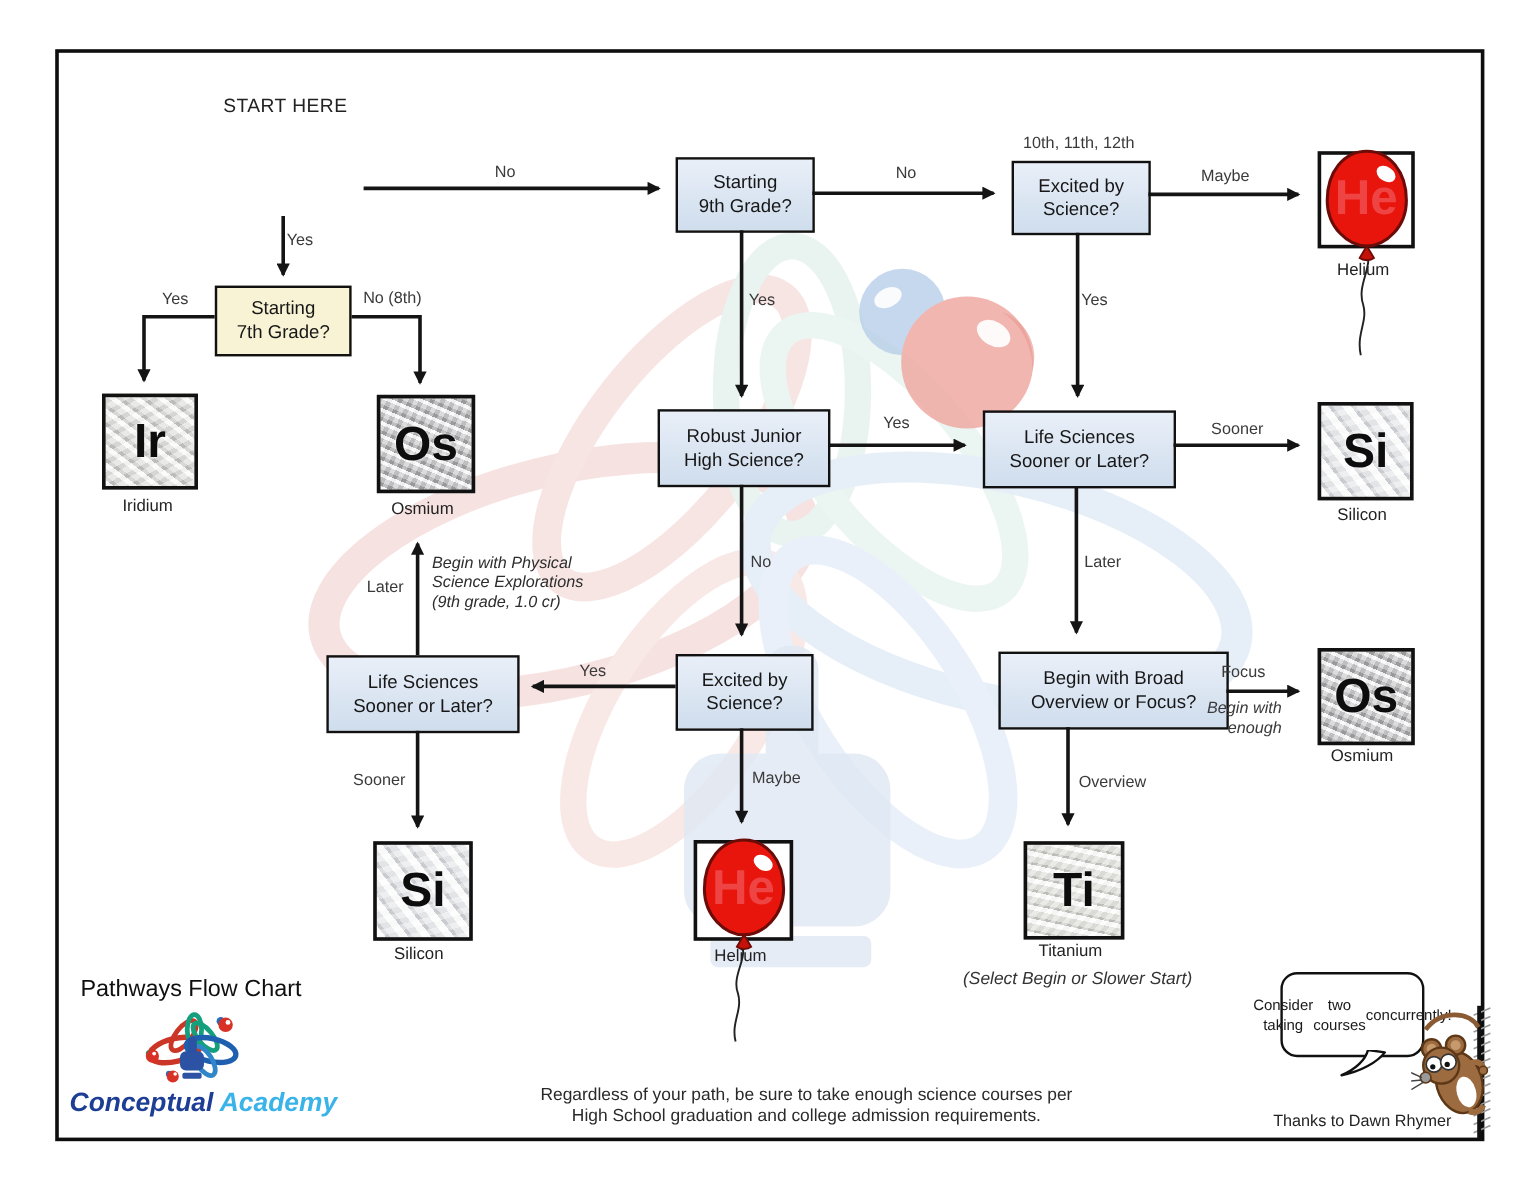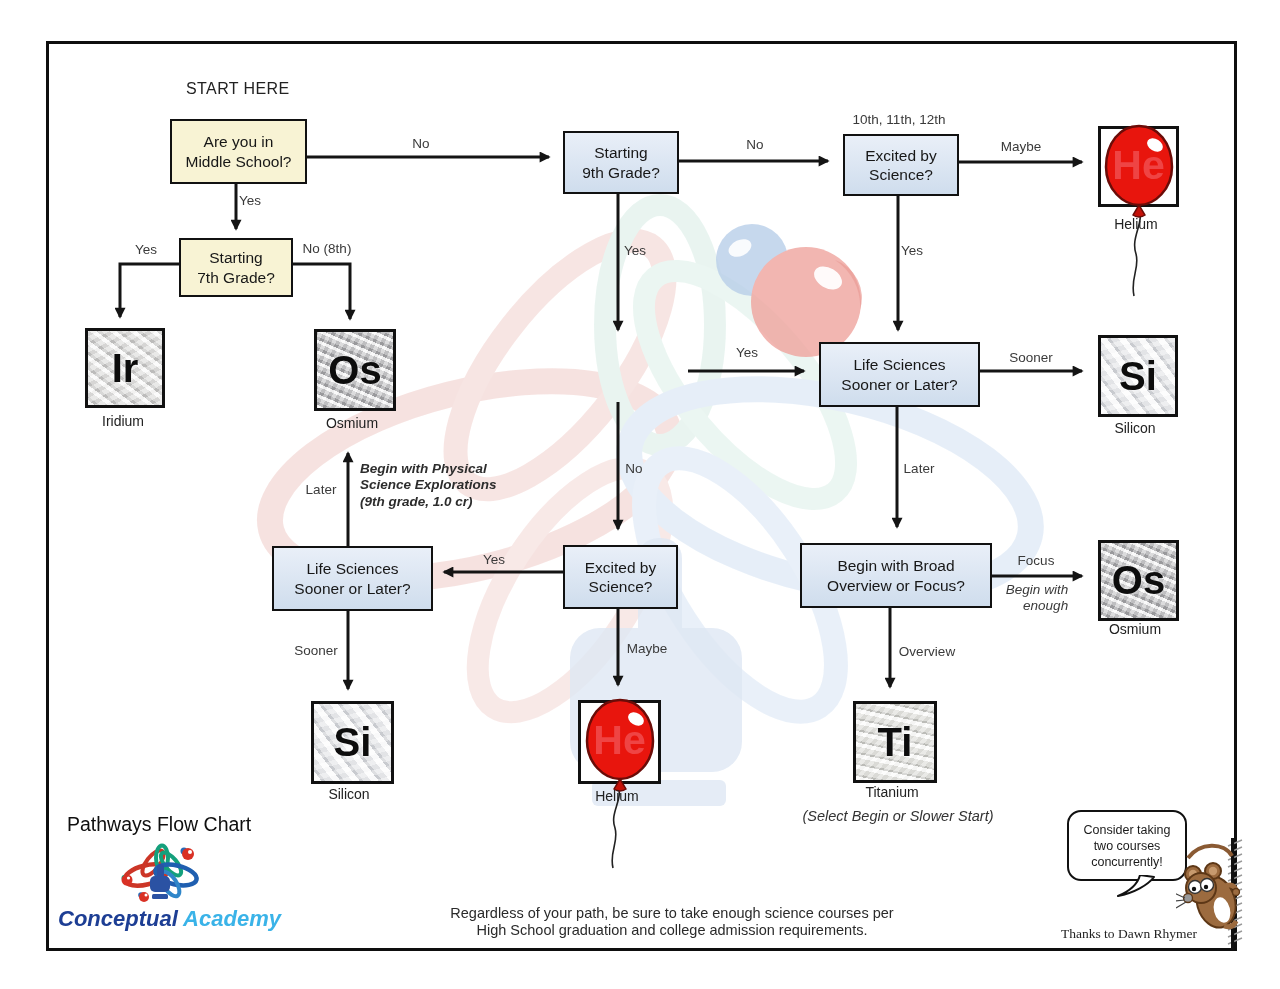--- a/index.html
+++ b/index.html
@@ -7,21 +7,21 @@
           font-family:"Liberation Sans","DejaVu Sans",sans-serif;color:#1c1c1c;}
   .frame{position:absolute;left:46px;top:41px;width:1185px;height:904px;border:3px solid #0e0e0e;z-index:1;}
   .wm{position:absolute;z-index:0;pointer-events:none;}
   .arrows{position:absolute;left:0;top:0;z-index:1;pointer-events:none;}
   .box{position:absolute;z-index:2;border:2.5px solid #111;display:flex;flex-direction:column;
        align-items:center;justify-content:center;text-align:center;font-size:15.5px;line-height:1.24;color:#171717;}
   .cream{background:#f8f3d4;}
   .blue{background:linear-gradient(180deg,#e9eff8 0%,#cfdded 100%);}
   .lbl{position:absolute;z-index:2;transform:translate(-50%,-50%);font-size:13.5px;color:#3a3a3a;white-space:nowrap;}
   .lbl.it{font-style:italic;text-align:right;white-space:normal;line-height:1.15;}
-  .ann{position:absolute;z-index:2;font-style:italic;font-size:13.5px;line-height:1.22;color:#2d2d2d;width:140px;font-weight:bold;}
+  .ann{position:absolute;z-index:2;font-style:italic;font-size:13.5px;line-height:1.22;color:#2d2d2d;width:140px;}
   .tile{position:absolute;z-index:2;border:3px solid #111;display:flex;align-items:center;justify-content:center;}
   .tile .sym{font-weight:bold;font-size:40px;color:#0d0d0d;text-shadow:0 0 3px rgba(255,255,255,.9);}
   .tex-a{background-color:#dddcd8;background-image:
      repeating-linear-gradient(37deg,rgba(255,255,255,.75) 0 4px,rgba(150,150,152,.28) 4px 7px,rgba(225,225,225,.5) 7px 12px),
      repeating-linear-gradient(-28deg,rgba(255,255,255,.6) 0 5px,rgba(140,140,145,.22) 5px 9px);}
   .tex-b{background-color:#c6c6c6;background-image:
      repeating-linear-gradient(23deg,rgba(255,255,255,.8) 0 3px,rgba(120,120,125,.35) 3px 6px,rgba(210,210,212,.5) 6px 10px),
      repeating-linear-gradient(-64deg,rgba(255,255,255,.55) 0 4px,rgba(110,110,115,.3) 4px 8px);}
   .tex-c{background-color:#e6e7e9;background-image:
      repeating-linear-gradient(52deg,rgba(255,255,255,.85) 0 6px,rgba(160,163,170,.25) 6px 9px,rgba(235,236,238,.6) 9px 15px),
@@ -32,23 +32,23 @@
   .tile-he{background:#fff;}
   .cap{position:absolute;z-index:2;transform:translateX(-50%);font-size:14px;color:#222;white-space:nowrap;text-align:left;}
   .he-sym{position:absolute;z-index:4;left:50%;top:50%;transform:translate(-50%,-54%);font-weight:bold;font-size:41px;color:#ef4444;}
   .balloon{position:absolute;left:50%;top:-6px;transform:translateX(-50%);z-index:3;overflow:visible;}
   .string{position:absolute;z-index:1;}
   .title{position:absolute;z-index:2;font-size:19.5px;color:#0f0f0f;}
   .starthere{position:absolute;z-index:2;font-size:16px;letter-spacing:.4px;color:#222;}
   .brand{position:absolute;z-index:2;font-size:22px;font-weight:bold;font-style:italic;white-space:nowrap;}
   .note{position:absolute;z-index:2;transform:translateX(-50%);text-align:center;font-size:14.5px;line-height:1.2;color:#2a2a2a;}
   .bubble{position:absolute;z-index:2;background:#fff;border:2px solid #111;border-radius:14px;
-          display:flex;flex-direction:column;align-items:center;justify-content:center;
+          display:flex;align-items:center;justify-content:center;
           font-size:12.5px;line-height:1.28;color:#1a1a1a;text-align:center;}
-  .thanks{position:absolute;z-index:2;font-size:13.5px;color:#222;white-space:nowrap;font-family:Liberation Serif, serif;}
+  .thanks{position:absolute;z-index:2;font-size:13.5px;color:#222;white-space:nowrap;}
   .abs{position:absolute;}
 </style>
 </head>
 <body>
 
 <div id="canvas">
 
   <svg class="wm" style="left:240px;top:160px" width="840" height="650" viewBox="0 0 840 650">
     <g fill="none" opacity="0.5">
       <ellipse cx="230" cy="320" rx="205" ry="88" stroke="#eec7c3" stroke-width="26" transform="rotate(-14 230 320)"></ellipse>
@@ -98,50 +98,50 @@
       <path d="M618,605 V685" marker-end="url(#arw)"></path>
       <path d="M348,546 V453" marker-end="url(#arw)"></path>
       <path d="M348,607 V689" marker-end="url(#arw)"></path>
       <path d="M988,576 H1082" marker-end="url(#arw)"></path>
       <path d="M890,604 V687" marker-end="url(#arw)"></path>
     </g>
   </svg>
 
   <div class="starthere" style="left:186px;top:80px">START HERE</div>
 
-  <div class="box cream" style="left:170px;top:119px;width:133px;height:61px">
-    <span>Are you in</span>
-    <span>Middle School?</span>
-  </div>
   <div class="box blue" style="left:563px;top:131px;width:112px;height:59px">
     <span>Starting</span>
     <span>9th Grade?</span>
   </div>
   <div class="lbl" style="left:899px;top:119px">10th, 11th, 12th</div>
   <div class="box blue" style="left:843px;top:134px;width:112px;height:58px">
     <span>Excited by</span>
     <span>Science?</span>
   </div>
   <div class="box cream" style="left:179px;top:238px;width:110px;height:55px">
     <span>Starting</span>
     <span>7th Grade?</span>
   </div>
+  <div class="box blue" style="left:548px;top:341px;width:140px;height:61px">
+    <span>Robust Junior</span>
+    <span>High Science?</span>
+  </div>
   <div class="box blue" style="left:819px;top:342px;width:157px;height:61px">
     <span>Life Sciences</span>
     <span>Sooner or Later?</span>
   </div>
   <div class="box blue" style="left:272px;top:546px;width:157px;height:61px">
     <span>Life Sciences</span>
     <span>Sooner or Later?</span>
   </div>
   <div class="box blue" style="left:563px;top:545px;width:111px;height:60px">
     <span>Excited by</span>
     <span>Science?</span>
   </div>
-  <div class="box blue" style="left:800px;top:543px;width:188px;height:61px">
+  <div class="box blue" style="left:832px;top:543px;width:188px;height:61px">
     <span>Begin with Broad</span>
     <span>Overview or Focus?</span>
   </div>
 
   <div class="lbl" style="left:421px;top:143px">No</div>
   <div class="lbl" style="left:250px;top:200px">Yes</div>
   <div class="lbl" style="left:146px;top:249px">Yes</div>
   <div class="lbl" style="left:327px;top:248px">No (8th)</div>
   <div class="lbl" style="left:635px;top:250px">Yes</div>
   <div class="lbl" style="left:755px;top:144px">No</div>

